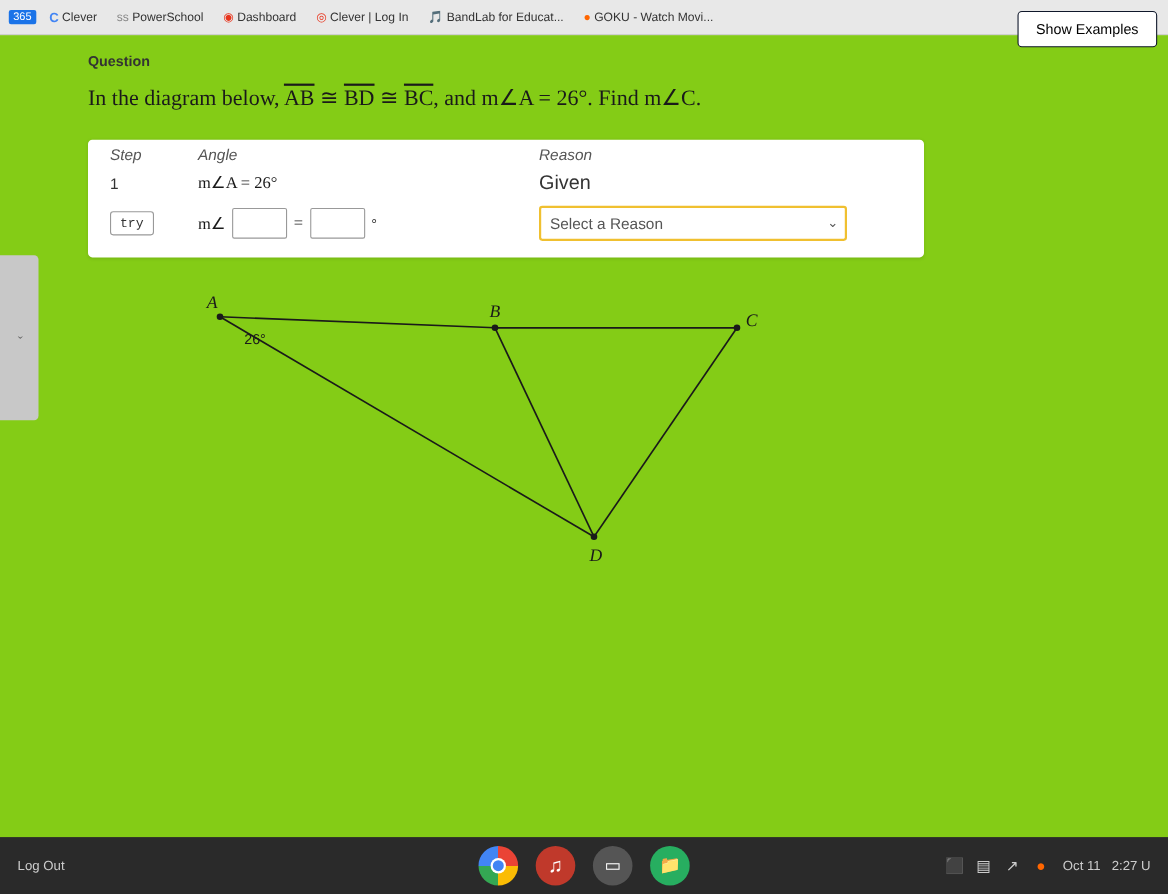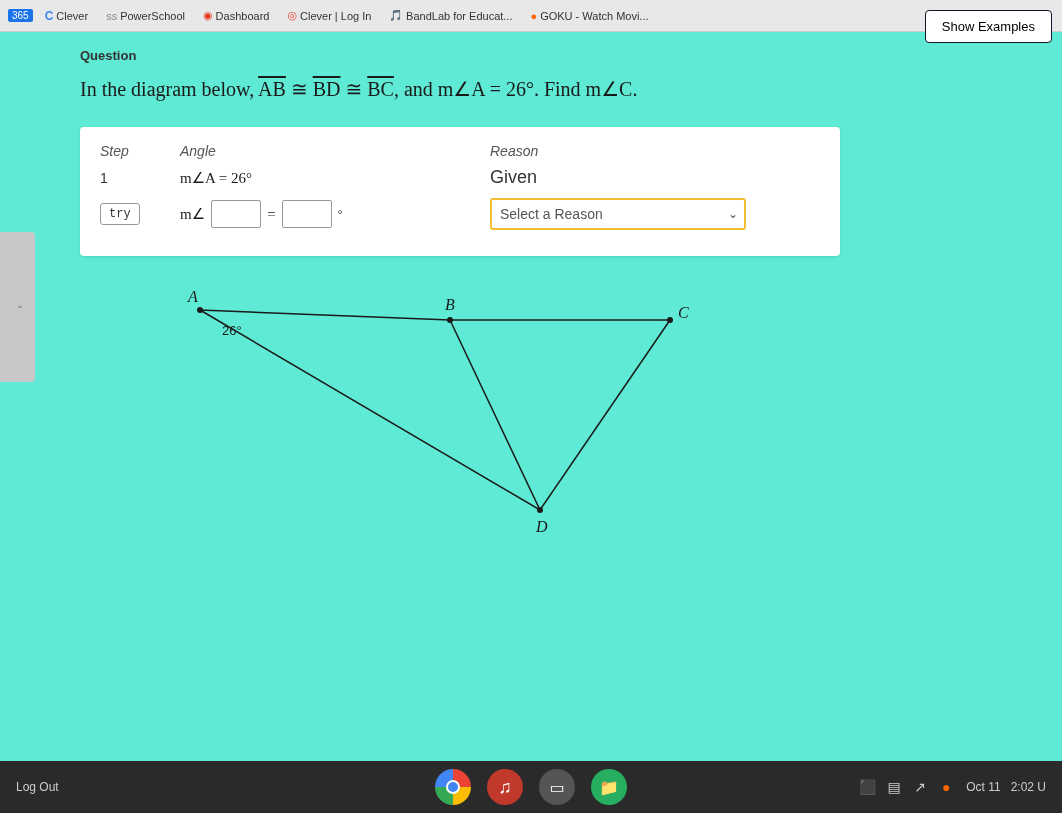--- a/index.html
+++ b/index.html
@@ -46,21 +46,21 @@
       border-radius: 4px;
       padding: 8px 16px;
       font-family: Arial, sans-serif;
       font-size: 13px;
       cursor: pointer;
       z-index: 10;
     }
 
     
     .main-content {
-      background: #5eead4;
+      background: #84cc16;
       margin: 0;
       padding: 16px 40px 16px 80px;
       min-height: 740px;
       position: relative;
     }
 
     .question-label {
       font-family: Arial, sans-serif;
       font-size: 13px;
       font-weight: bold;
@@ -72,21 +72,21 @@
       font-size: 20px;
       color: #1a1a1a;
       margin-bottom: 24px;
       line-height: 1.4;
     }
 
     
     .proof-table {
       background: white;
       border-radius: 4px;
-      padding: 16px 20px;
+      padding: 5px 20px;
       margin-bottom: 24px;
       width: 760px;
       box-shadow: 0 1px 3px rgba(0,0,0,0.1);
     }
 
     .proof-table-header {
       display: grid;
       grid-template-columns: 80px 250px 1fr;
       margin-bottom: 8px;
     }
@@ -158,21 +158,21 @@
       font-size: 14px;
     }
 
     .degree-sym {
       font-size: 13px;
       color: #333;
       font-family: Arial, sans-serif;
     }
 
     .reason-dropdown {
-      width: 256px;
+      width: 280px;
       height: 32px;
       border: 2px solid #f0c030;
       border-radius: 3px;
       background: white;
       font-size: 14px;
       font-family: Arial, sans-serif;
       color: #555;
       padding: 0 8px;
       cursor: pointer;
       appearance: none;
@@ -451,15 +451,15 @@
   </div>
 
   <div class="taskbar-right">
     <div class="system-tray-icons">
       <span class="tray-icon">⬛</span>
       <span class="tray-icon">▤</span>
       <span class="tray-icon">↗</span>
       <span class="tray-icon" style="color:#f60;">●</span>
     </div>
     <span>Oct 11</span>
-    <span>2:02 U</span>
+    <span>2:27 U</span>
   </div>
 </div>
 
 </body></html>

